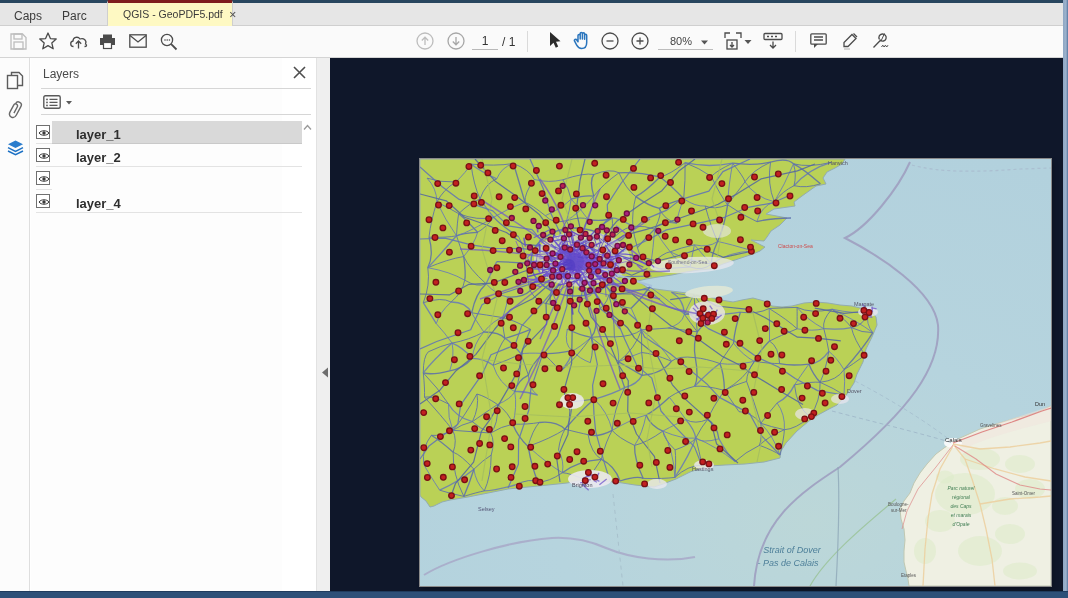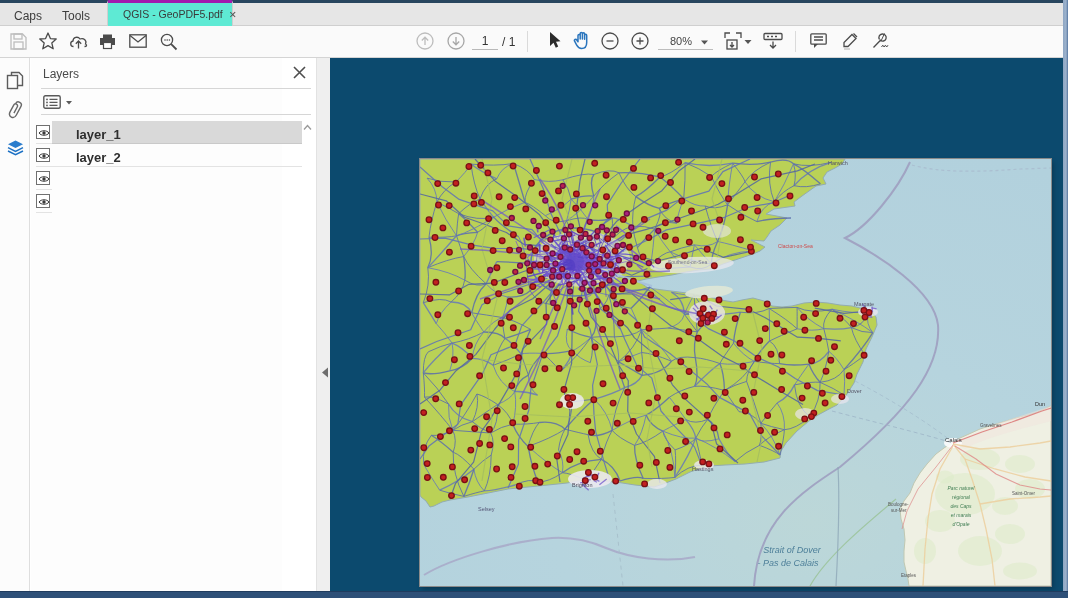--- a/index.html
+++ b/index.html
@@ -1,26 +1,26 @@
 <!DOCTYPE html>
 <html><head><meta charset="utf-8"><style>
 *{margin:0;padding:0;box-sizing:border-box}
 html,body{width:1068px;height:598px;overflow:hidden;font-family:"Liberation Sans",sans-serif}
 .abs{position:absolute}
 #app{position:relative;width:1068px;height:598px;background:#fff}
 #topstrip{left:0;top:0;width:1068px;height:3px;background:#28465f}
 #tabbar{left:0;top:3px;width:1068px;height:23px;background:#e6e6e6;border-bottom:1px solid #cfcfcf}
 .tabtxt{position:absolute;top:6px;font-size:12px;color:#3c3c3c}
-#activetab{position:absolute;left:107px;top:-3px;width:126px;height:26px;background:#5eead4;border:1px solid #cfcfcf;border-bottom:none;border-top:3px solid #a21caf;border-radius:2px 2px 0 0;font-size:10.5px;color:#3a3a3a;white-space:nowrap;padding:5px 0 0 15px}
+#activetab{position:absolute;left:107px;top:-3px;width:126px;height:26px;background:#fef9c3;border:1px solid #cfcfcf;border-bottom:none;border-top:3px solid #7f1d1d;border-radius:2px 2px 0 0;font-size:10.5px;color:#3a3a3a;white-space:nowrap;padding:5px 0 0 15px}
 #toolbar{left:0;top:26px;width:1068px;height:32px;background:#fafafa;border-bottom:1px solid #d4d4d4}
 .sep{position:absolute;top:5px;width:1px;height:21px;background:#dadada}
 #rail{left:0;top:58px;width:30px;height:533px;background:#fcfcfc;border-right:1px solid #dedede}
 #panel{left:31px;top:58px;width:251px;height:533px;background:#fdfdfd}
 #collapse{left:316px;top:58px;width:14px;height:533px;background:#efefef;border-left:1px solid #e2e2e2}
-#docarea{left:330px;top:58px;width:733px;height:533px;background:#0c4a6e}
+#docarea{left:330px;top:58px;width:733px;height:533px;background:#0f172a}
 #rightedge{left:1063px;top:0px;width:5px;height:598px;background:linear-gradient(to right,#8ea6c3,#9db3cd 60%,#54749e)}
 #bottombar{left:0;top:591px;width:1068px;height:7px;background:#2e5078;border-top:1px solid #203c5e}
 #page{position:absolute;left:90px;top:101px;width:631px;height:427px;background:#fff;box-shadow:2px 3px 5px rgba(0,0,0,0.28);outline:1px solid #8a8a8a}
 #paneltitle{position:absolute;left:12px;top:9px;font-size:12px;color:#4a4a4a}
 .hr{position:absolute;left:10px;width:270px;height:1px;background:#d6d6d6}
 .row{position:absolute;height:23px;border-bottom:1px solid #e3e3e3}
 .rowsel{background:#d9d9d9;border-bottom:1px solid #c9c9c9}
 .eyebox{position:absolute;left:0px;top:4px;width:14px;height:14px;background:#fff;border:1px solid #707070}
 .rowlbl{position:absolute;left:24px;top:6px;font-size:13px;color:#2e2e2e;font-weight:bold}
 .eyewrap{position:absolute;left:5px;width:16px;height:23px;background:#fdfdfd;border-bottom:1px solid #e3e3e3}
@@ -1385,32 +1385,35 @@
         </div>
       </div>
     <div class="eyewrap" style="top:132px">
         <div class="eyebox">
           <svg style="position:absolute;left:1px;top:2px" width="12" height="10" viewBox="0 0 12 10">
             <path d="M 1,5 C 3,2 9,2 11,5 C 9,8 3,8 1,5 Z" fill="none" stroke="#3a3a3a" stroke-width="1"></path>
             <circle cx="6" cy="5" r="1.7" fill="#3a3a3a"></circle>
           </svg>
         </div>
       </div>
+    <div class="row" style="left:21px;top:132px;width:250px">
+        <span class="rowlbl">layer_4</span>
+      </div>
     <svg class="abs" style="left:272px;top:66px" width="9" height="7" viewBox="0 0 9 7">
         <path d="M 1,5.5 4.5,1.5 8,5.5" fill="none" stroke="#9a9a9a" stroke-width="1.3"></path>
       </svg>
   </div>
   <div id="collapse" class="abs">
       <svg class="abs" style="left:4px;top:309px" width="8" height="11" viewBox="0 0 8 11">
         <path d="M 7,0.5 7,10.5 1,5.5 Z" fill="#6e6e6e"></path>
       </svg>
     </div>
   <div id="tabbar" class="abs">
     <span class="tabtxt" style="left:14px">Caps</span>
-    <span class="tabtxt" style="left:62px">Tools</span>
+    <span class="tabtxt" style="left:62px">Parc</span>
     <div id="activetab">QGIS - GeoPDF5.pdf&nbsp;&nbsp;<span style="color:#555;font-size:9.5px">✕</span></div>
   </div>
   <div id="toolbar" class="abs">
       <svg class="abs" style="left:10px;top:7px" width="17" height="17" viewBox="0 0 17 17">
         <path style="fill:none;stroke:#bdbdbd;stroke-width:1.3" d="M 1,1 12.5,1 16,4.5 16,16 1,16 Z"></path>
         <rect style="fill:none;stroke:#bdbdbd;stroke-width:1.3" x="4" y="1" width="8" height="5"></rect>
         <rect style="fill:none;stroke:#bdbdbd;stroke-width:1.3" x="4" y="9" width="9" height="7"></rect>
       </svg>
   <svg class="abs" style="left:39px;top:6px" width="18" height="18" viewBox="0 0 18 18">
         <path style="fill:none;stroke:#4b4b4b;stroke-width:1.3;stroke-linejoin:round" d="M 9,1 11.4,6.6 17.2,7 12.8,10.9 14.2,16.8 9,13.6 3.8,16.8 5.2,10.9 0.8,7 6.6,6.6 Z"></path>

